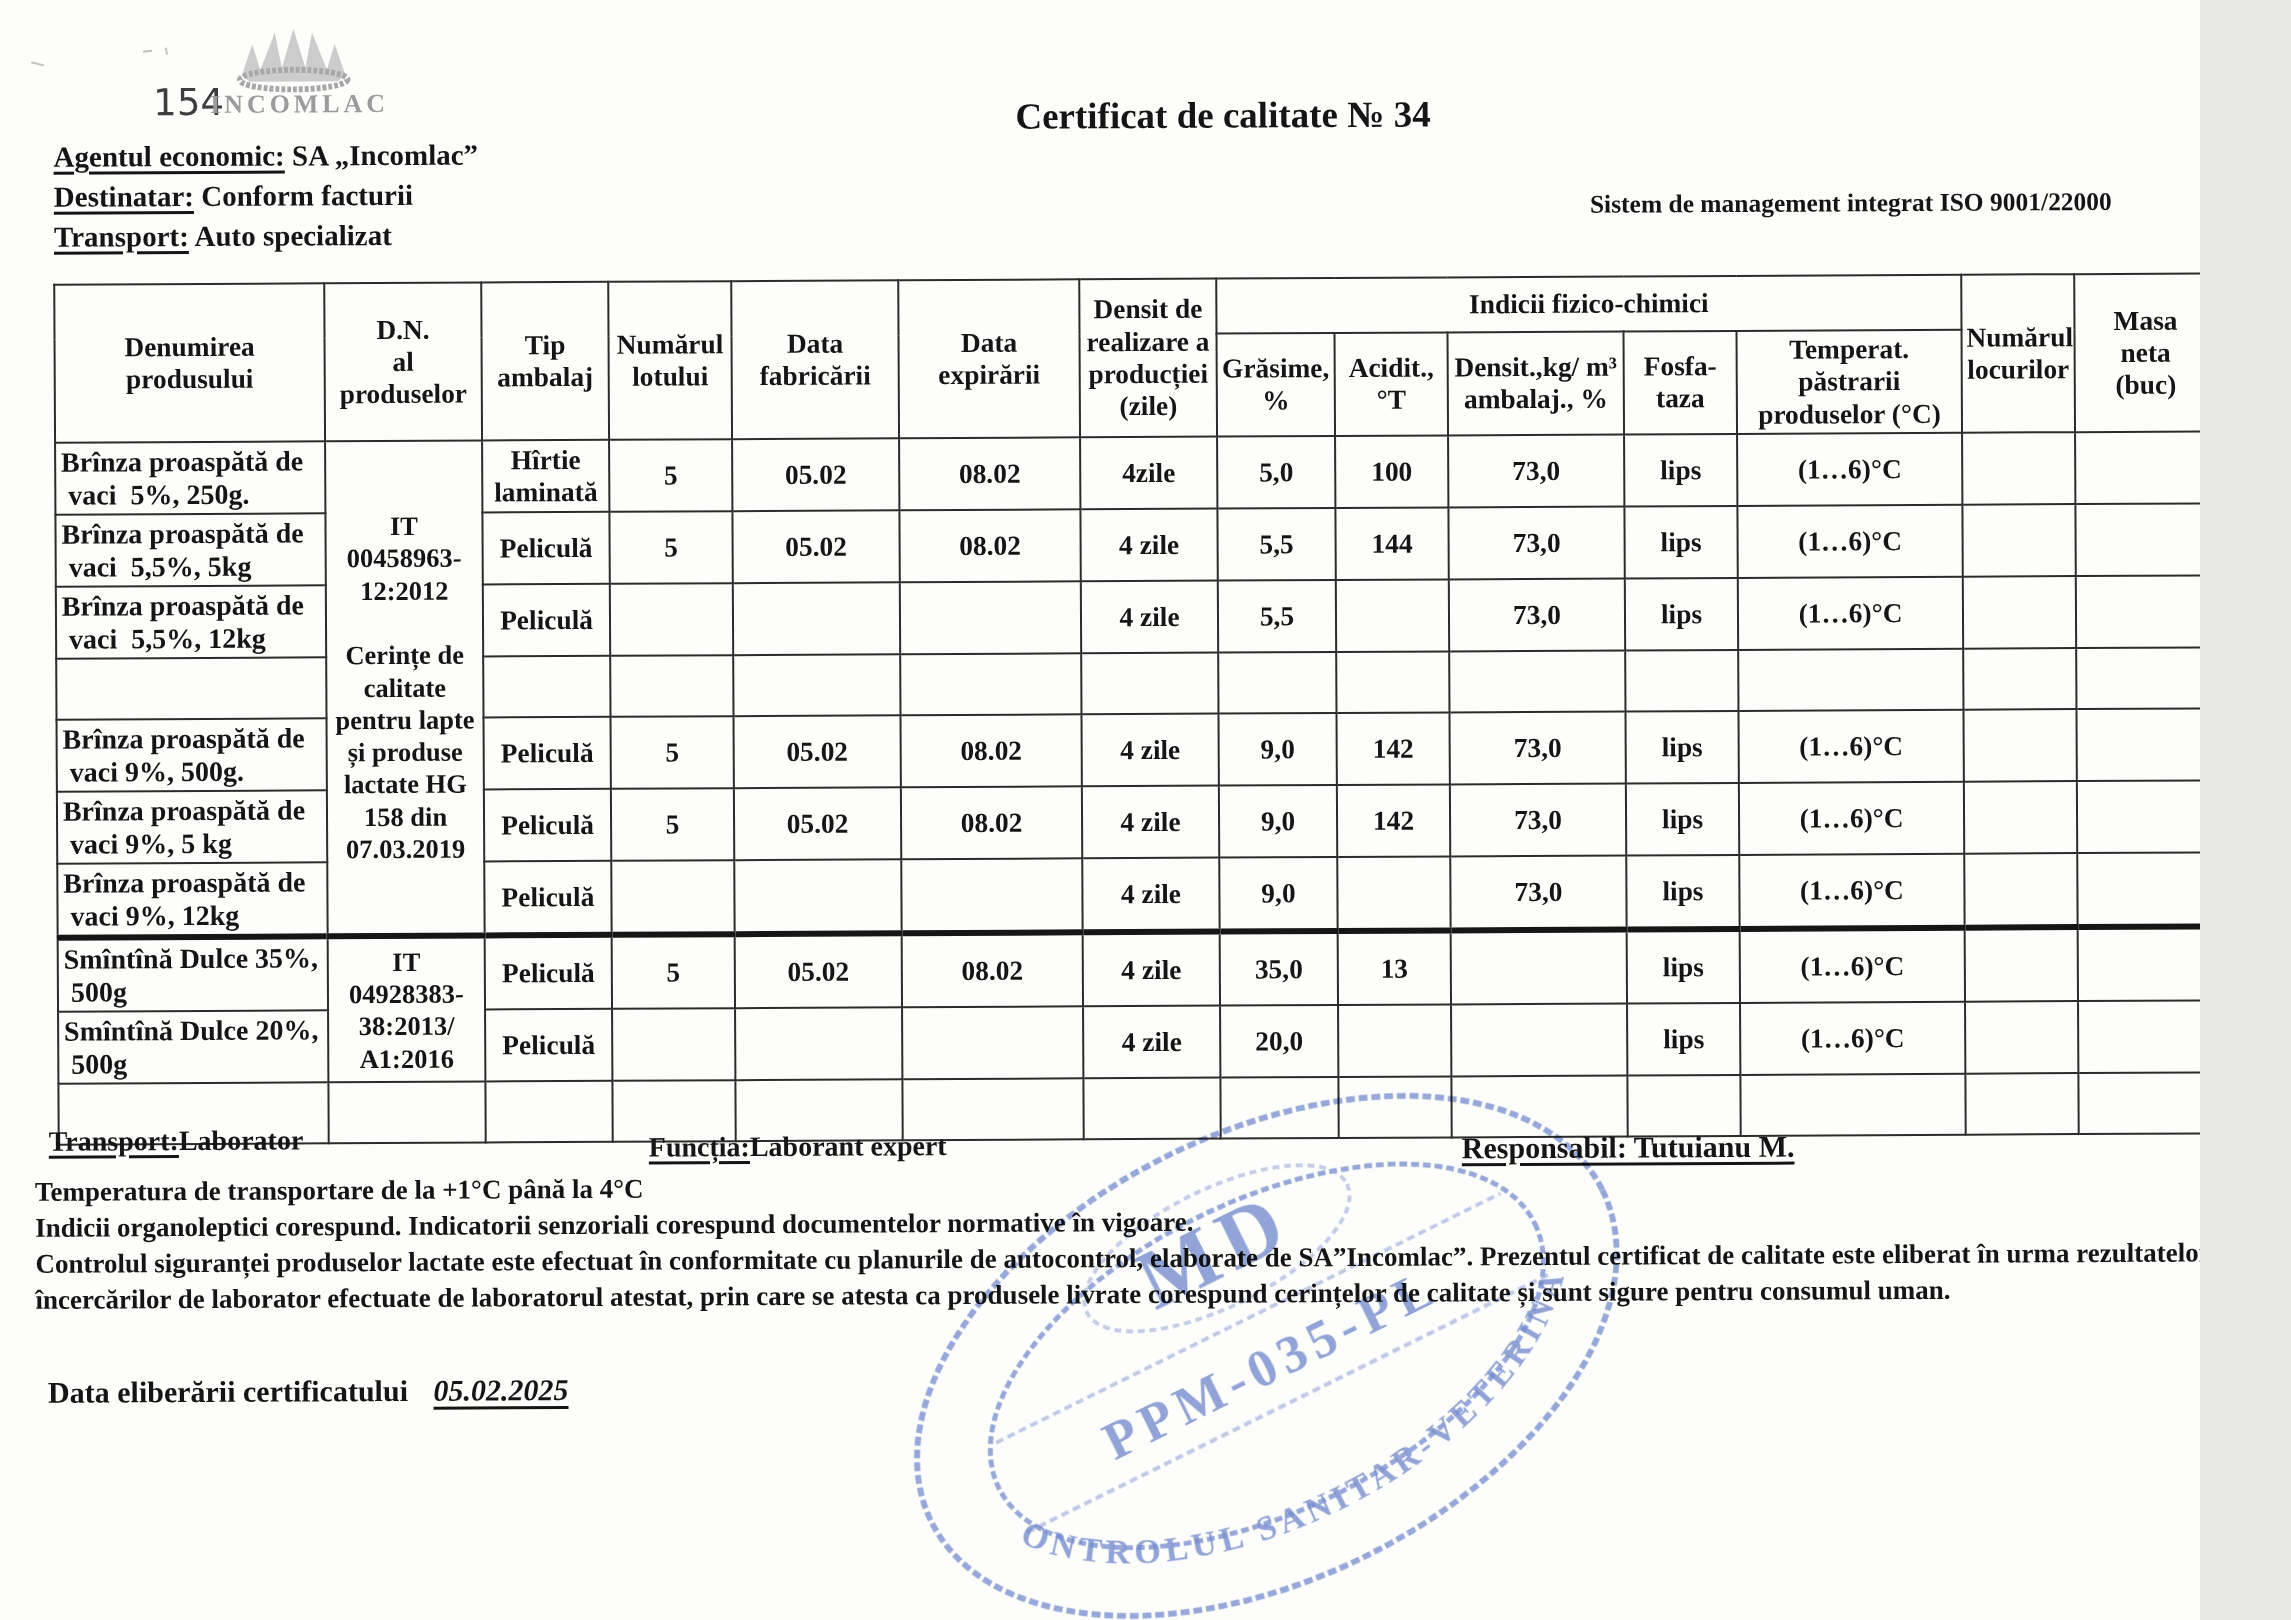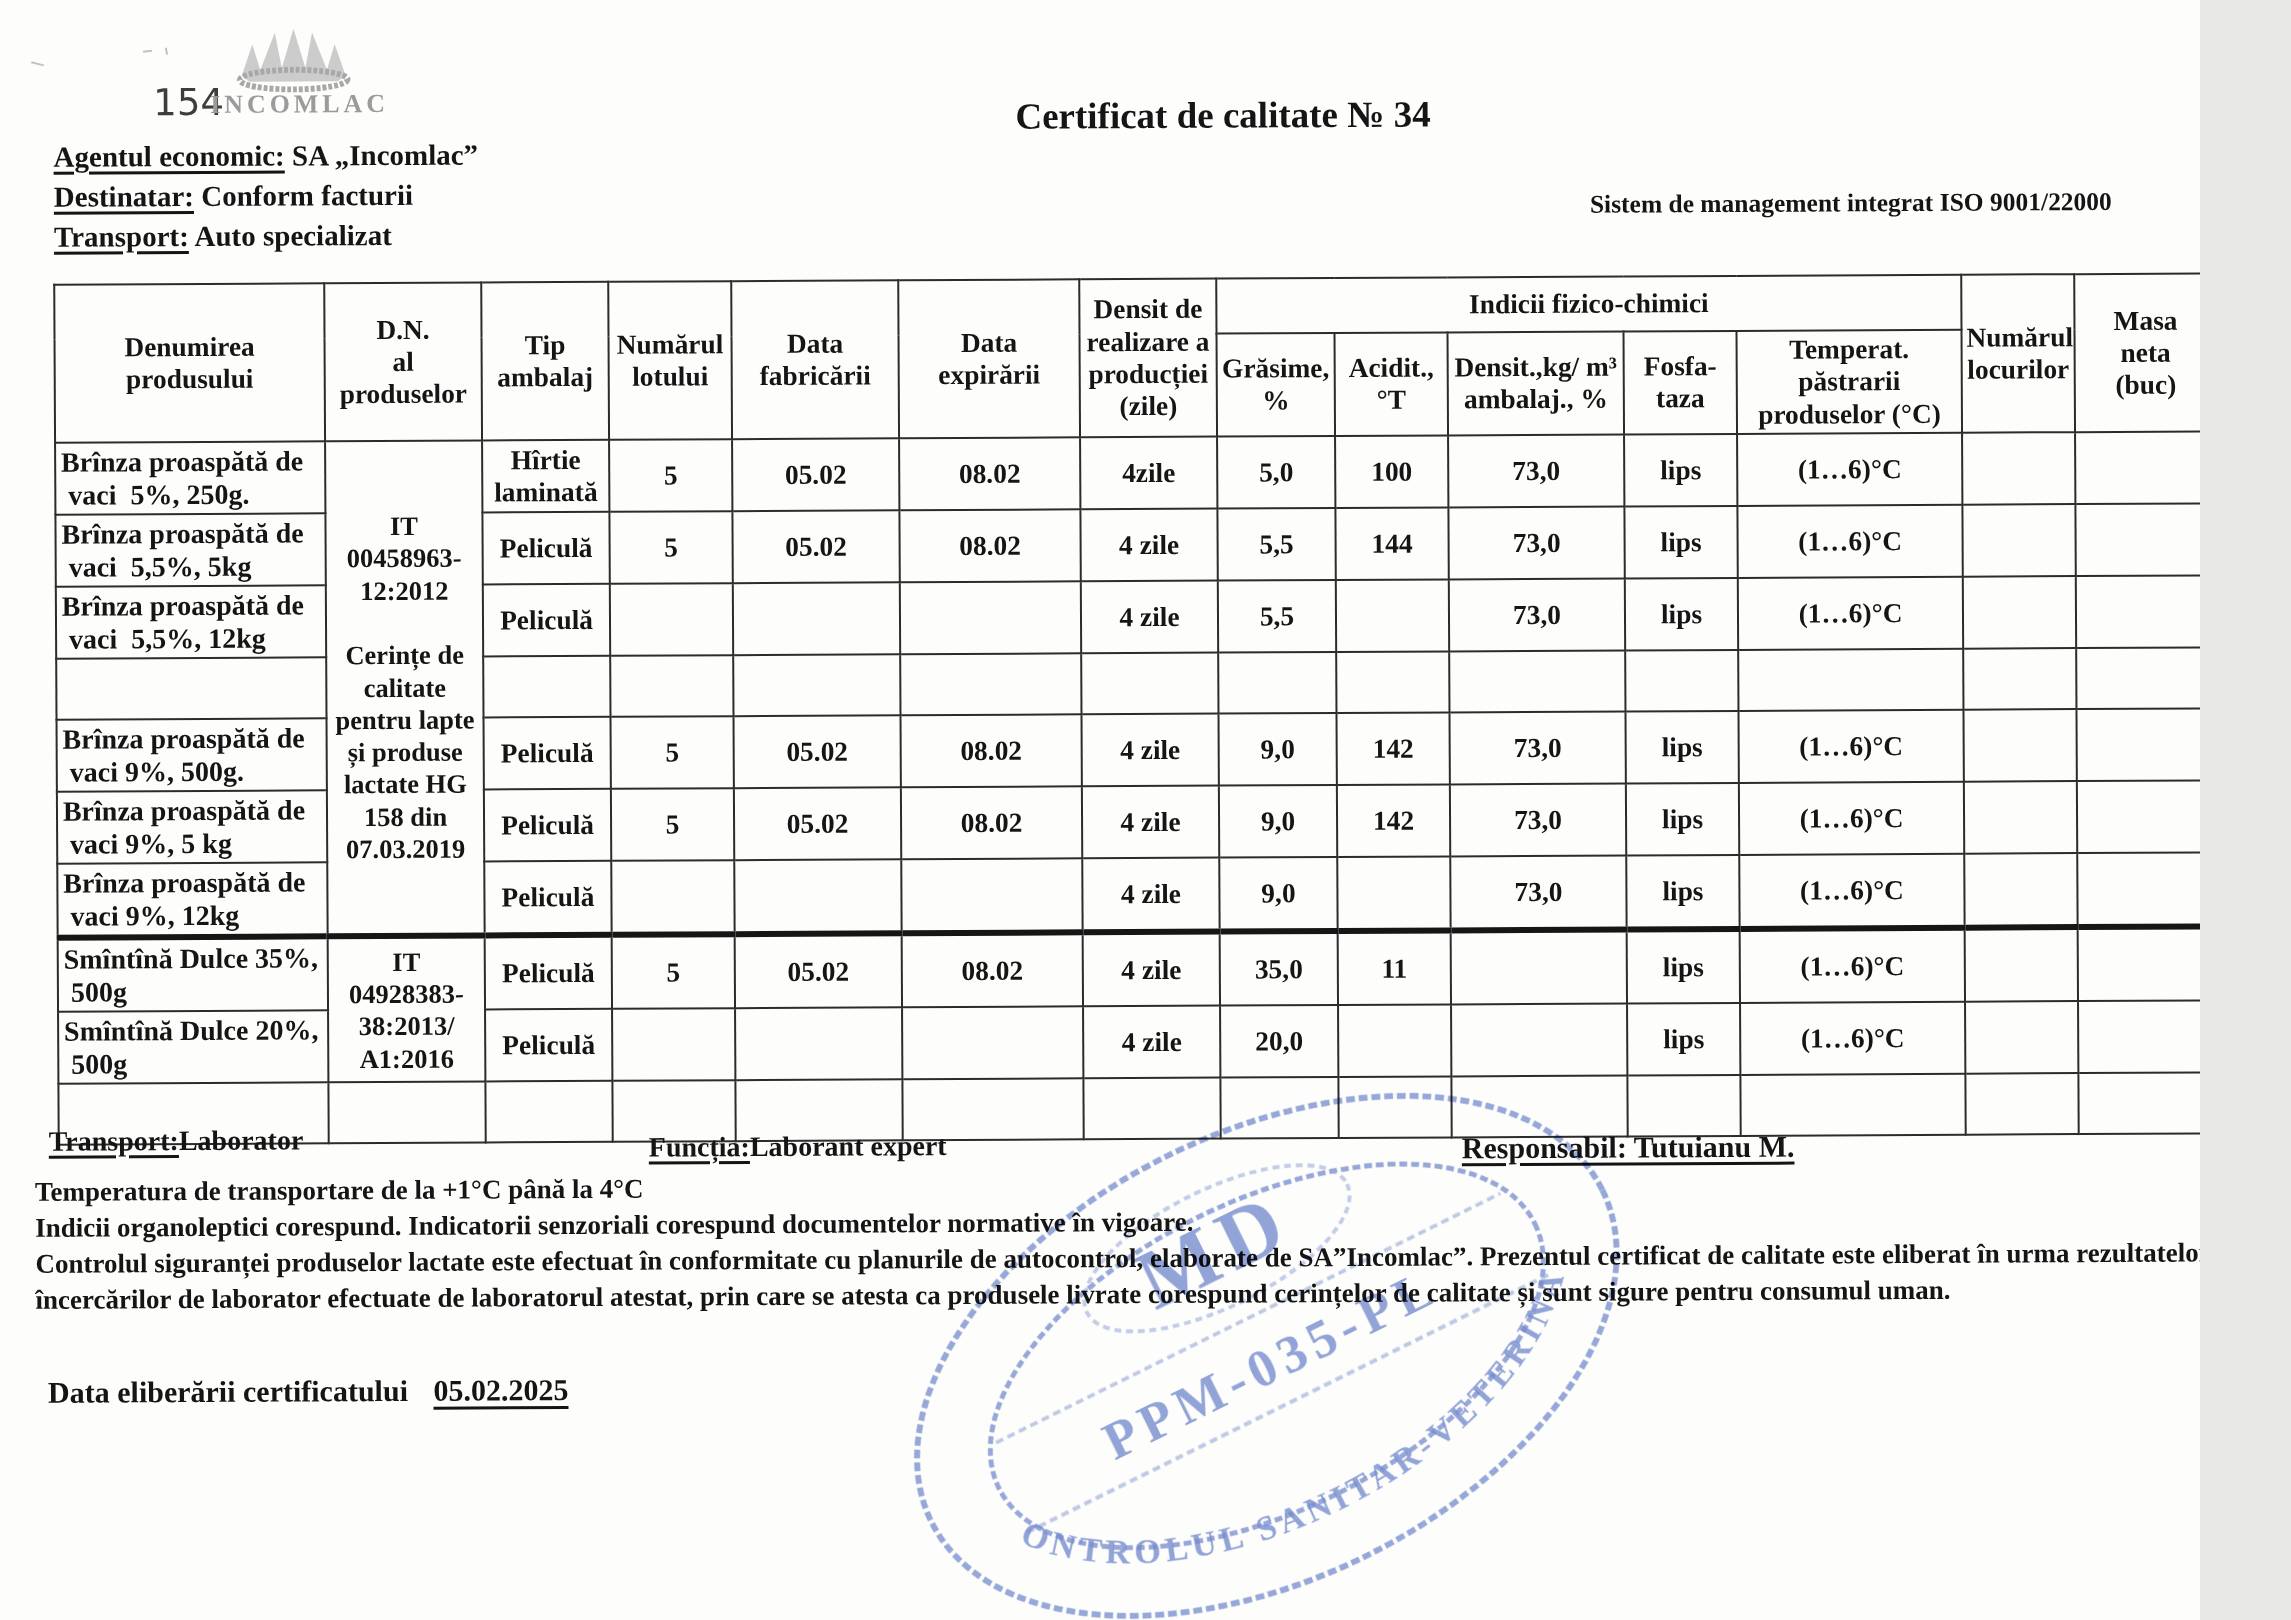--- a/index.html
+++ b/index.html
@@ -46,21 +46,21 @@
   tbody tr:nth-child(7){height:65px} tbody tr:nth-child(8){height:69px}
   tbody tr:nth-child(9){height:71px} tbody tr:nth-child(10){height:61px}
   tr.thick-bottom td, td.thick { border-bottom:6.9px solid #161616; }
 
   .eliberat    { position:absolute; left:47px;   top:1120px; font-size:28px; }
   .functia     { position:absolute; left:647px;  top:1129px; font-size:28px; }
   .responsabil { position:absolute; left:1460px; top:1133px; font-size:30px; }
   .notes { position:absolute; left:33px; top:1168px; width:2243px; font-size:27px; line-height:36px; }
   .notes p { margin:0; }
   .data-line { position:absolute; left:45px; top:1370px; font-size:30px; }
-  .data-value { margin-left:25.5px; text-decoration:underline; text-decoration-thickness:2.9px; text-underline-offset:5.9px; }
+  .data-value { margin-left:25.5px; text-decoration:underline; text-decoration-thickness:2.9px; text-underline-offset:5.9px;font-style:italic; }
 
   .stamp {
     position:absolute; left:877px; top:1122px; width:774px; height:469px;
     transform:rotate(-26deg); mix-blend-mode:multiply; opacity:0.82;
   }
   .stamp svg { filter:blur(0.6px); }
 </style>
 </head>
 <body>
 
@@ -277,21 +277,21 @@
  500g</td>
               <td class="col-dn" rowspan="2">IT 04928383-
 38:2013/
 A1:2016</td>
               <td class="col-tip">Peliculă</td>
               <td class="col-lot">5</td>
               <td class="col-fab">05.02</td>
               <td class="col-exp">08.02</td>
               <td class="col-termen">4 zile</td>
               <td class="col-grasime">35,0</td>
-              <td class="col-acidit">11</td>
+              <td class="col-acidit">13</td>
               <td class="col-densit"></td>
               <td class="col-fosfataza">lips</td>
               <td class="col-temperat">(1…6)°C</td>
               <td class="col-locuri"></td>
               <td class="col-masa"></td>
             </tr>
             <tr>
               <td class="col-denumirea">Smîntînă Dulce 20%,
  500g</td>
               <td class="col-tip">Peliculă</td>

